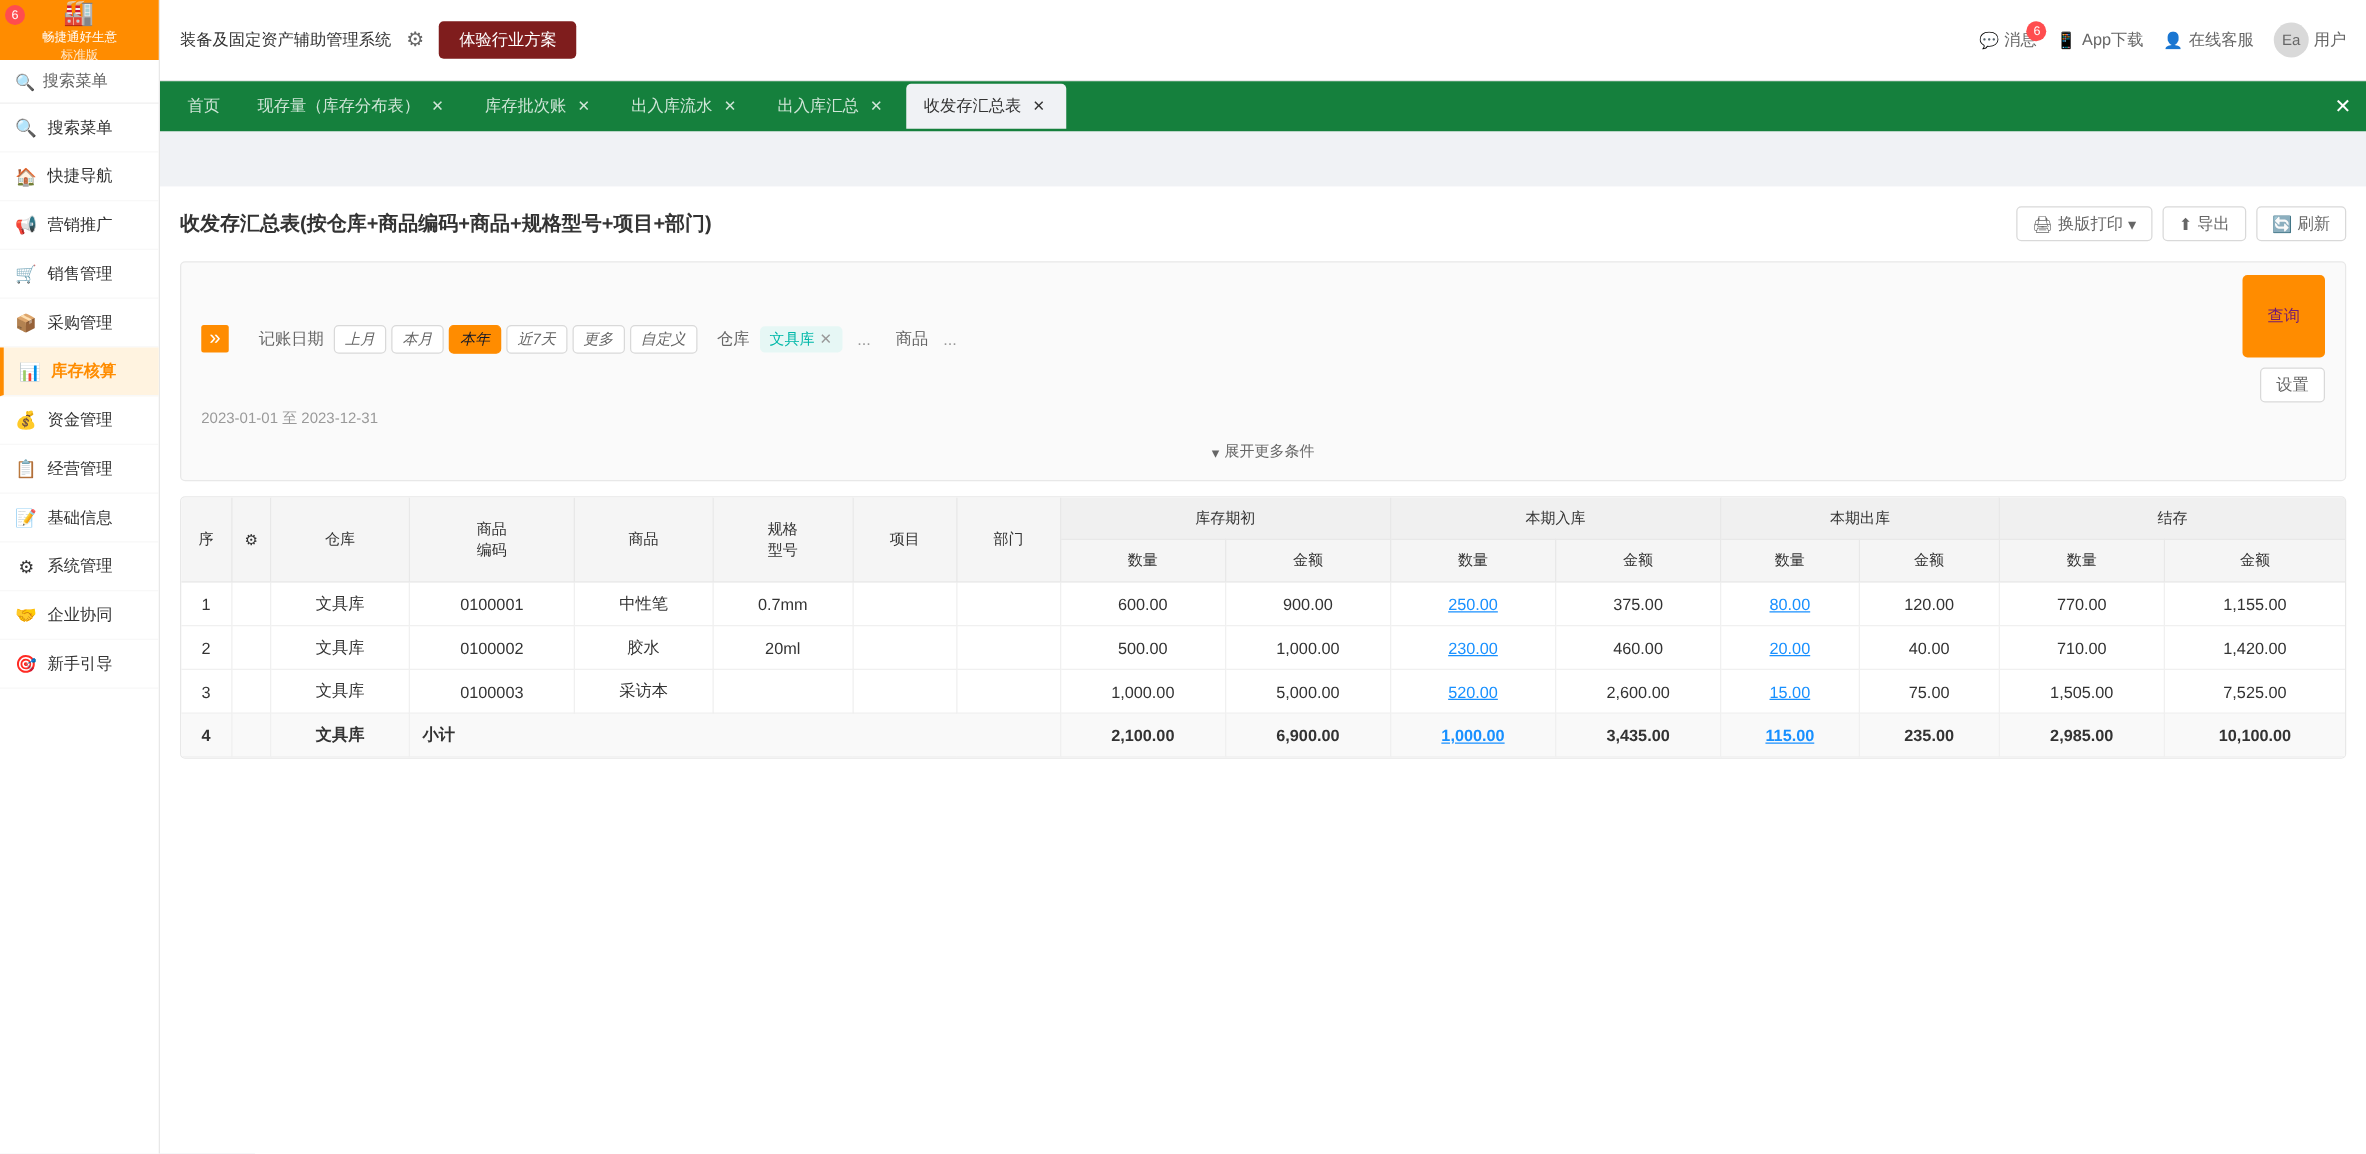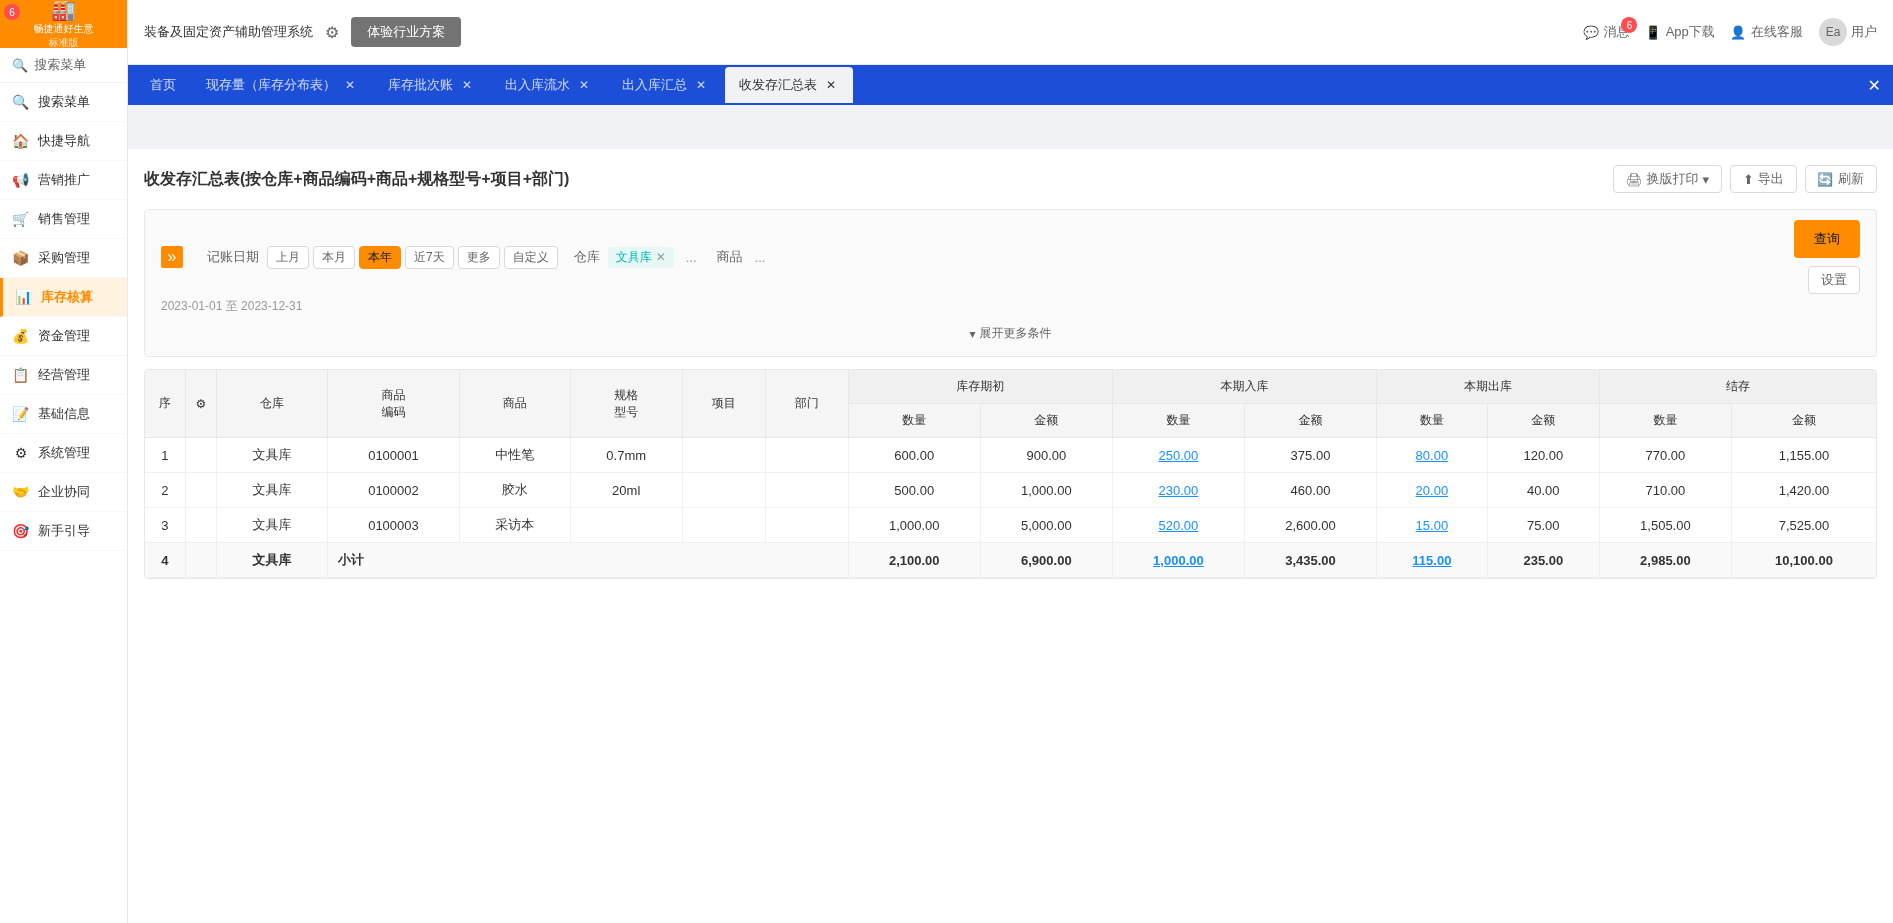--- a/index.html
+++ b/index.html
@@ -15,28 +15,28 @@
     .sidebar-item { display: flex; align-items: center; padding: 10px 12px; cursor: pointer; color: #333; gap: 8px; font-size: 13px; border-bottom: 1px solid #f8f8f8; }
     .sidebar-item.active { background: #fff3e0; color: #ff8c00; font-weight: bold; border-left: 3px solid #ff8c00; }
     .sidebar-item-icon { width: 18px; height: 18px; display: flex; align-items: center; justify-content: center; font-size: 14px; }
 
     
     .main { flex: 1; display: flex; flex-direction: column; overflow: hidden; }
 
     
     .topbar { height: 65px; background: #fff; display: flex; align-items: center; justify-content: space-between; padding: 0 16px; border-bottom: 1px solid #e8e8e8; }
     .topbar-left { display: flex; align-items: center; gap: 12px; }
-    .topbar-btn { background: #737373; color: white; border: none; padding: 6px 16px; border-radius: 4px; cursor: pointer; font-size: 13px; }
+    .topbar-btn { background: #7f1d1d; color: white; border: none; padding: 6px 16px; border-radius: 4px; cursor: pointer; font-size: 13px; }
     .topbar-right { display: flex; align-items: center; gap: 16px; color: #666; font-size: 13px; }
     .topbar-right-item { display: flex; align-items: center; gap: 4px; cursor: pointer; position: relative; }
     .topbar-badge { position: absolute; top: -6px; right: -8px; background: #ff4d4f; color: white; border-radius: 8px; padding: 0 4px; font-size: 10px; min-width: 16px; height: 16px; display: flex; align-items: center; justify-content: center; }
     .user-avatar { width: 28px; height: 28px; background: #d9d9d9; border-radius: 50%; display: flex; align-items: center; justify-content: center; font-size: 12px; }
 
     
-    .tabbar { background: #1d4ed8; display: flex; align-items: center; height: 40px; padding: 5px 8px; gap: 2px; }
+    .tabbar { background: #15803d; display: flex; align-items: center; height: 40px; padding: 5px 8px; gap: 2px; }
     .tab { display: flex; align-items: center; gap: 6px; padding: 6px 14px; cursor: pointer; color: rgba(255,255,255,0.8); font-size: 13px; border-radius: 4px 4px 0 0; height: 36px; white-space: nowrap; }
     .tab.active { background: #f0f2f5; color: #333; }
     .tab-close { font-size: 12px; color: inherit; cursor: pointer; width: 16px; height: 16px; display: flex; align-items: center; justify-content: center; border-radius: 50%; }
     .tabbar-close { margin-left: auto; color: white; cursor: pointer; font-size: 16px; padding: 4px; }
 
     
     .page-content { flex: 1; overflow: auto; background: #f0f2f5; margin-top: 44px; }
     .page-inner { background: white; margin: 0; padding: 16px; min-height: 100%; }
 
     
@@ -44,41 +44,41 @@
     .page-title { font-size: 16px; font-weight: bold; color: #333; }
     .page-actions { display: flex; align-items: center; gap: 8px; }
     .action-btn { display: flex; align-items: center; gap: 4px; padding: 4px 12px; border: 1px solid #d9d9d9; border-radius: 4px; cursor: pointer; font-size: 13px; color: #666; background: white; }
 
     
     .filter-bar { background: #fafafa; border: 1px solid #e8e8e8; border-radius: 4px; padding: 10px 16px; margin-bottom: 12px; }
     .filter-row { display: flex; align-items: center; gap: 16px; flex-wrap: wrap; }
     .filter-item { display: flex; align-items: center; gap: 8px; }
     .filter-label { color: #666; font-size: 13px; white-space: nowrap; }
     .filter-date-btns { display: flex; gap: 4px; }
-    .date-btn { padding: 2px 8px; border: 1px solid #d9d9d9; border-radius: 4px; cursor: pointer; font-size: 12px; color: #666; background: white; }
+    .date-btn { padding: 2px 8px; border: 1px solid #d9d9d9; border-radius: 4px; cursor: pointer; font-size: 12px; color: #666; background: white; font-style: italic; }
     .date-btn.active { background: #ff8c00; color: #0f172a; border-color: #ff8c00; }
     .filter-tag { display: flex; align-items: center; gap: 4px; background: #e6f7f5; color: #00b8a9; padding: 2px 8px; border-radius: 4px; font-size: 12px; }
     .filter-tag-close { cursor: pointer; color: #999; }
     .filter-dots { color: #999; cursor: pointer; padding: 0 4px; }
     .filter-expand { display: flex; align-items: center; justify-content: center; gap: 4px; color: #666; font-size: 12px; cursor: pointer; padding: 4px 0; }
 
     
     .table-wrap { border: 1px solid #e8e8e8; border-radius: 4px; overflow: hidden; }
     table { width: 100%; border-collapse: collapse; font-size: 13px; }
     thead { background: #f5f5f5; }
     thead tr th { padding: 8px 10px; text-align: center; border-bottom: 1px solid #e8e8e8; border-right: 1px solid #e8e8e8; color: #333; font-weight: 500; font-size: 12px; white-space: nowrap; }
     thead tr th:last-child { border-right: none; }
     tbody tr td { padding: 8px 10px; text-align: center; border-bottom: 1px solid #f0f0f0; border-right: 1px solid #f0f0f0; color: #333; font-size: 13px; }
     tbody tr td:last-child { border-right: none; }
     tbody tr.subtotal td { font-weight: bold; background: #f9f9f9; }
     .link-text { color: #1890ff; text-decoration: underline; cursor: pointer; }
 
     .expand-btn { background: #ff8c00; color: white; border: none; width: 22px; height: 22px; border-radius: 2px; cursor: pointer; display: flex; align-items: center; justify-content: center; font-size: 16px; margin-right: 8px; }
 
-    .query-btn { background: #ff8c00; color: #0f172a; border: none; padding: 10px 20px; border-radius: 4px; cursor: pointer; font-size: 13px; }
+    .query-btn { background: #ff8c00; color: #701a75; border: none; padding: 24px 20px; border-radius: 4px; cursor: pointer; font-size: 13px; }
     .settings-btn { border: 1px solid #d9d9d9; background: white; padding: 4px 12px; border-radius: 4px; cursor: pointer; font-size: 13px; color: #666; margin-top: 4px; display: block; }
 
     .th-group { background: #f0f0f0; }
   </style>
 </head>
 <body>
 
 <div class="sidebar">
   <div class="sidebar-logo">
     <div class="sidebar-badge">6</div>

